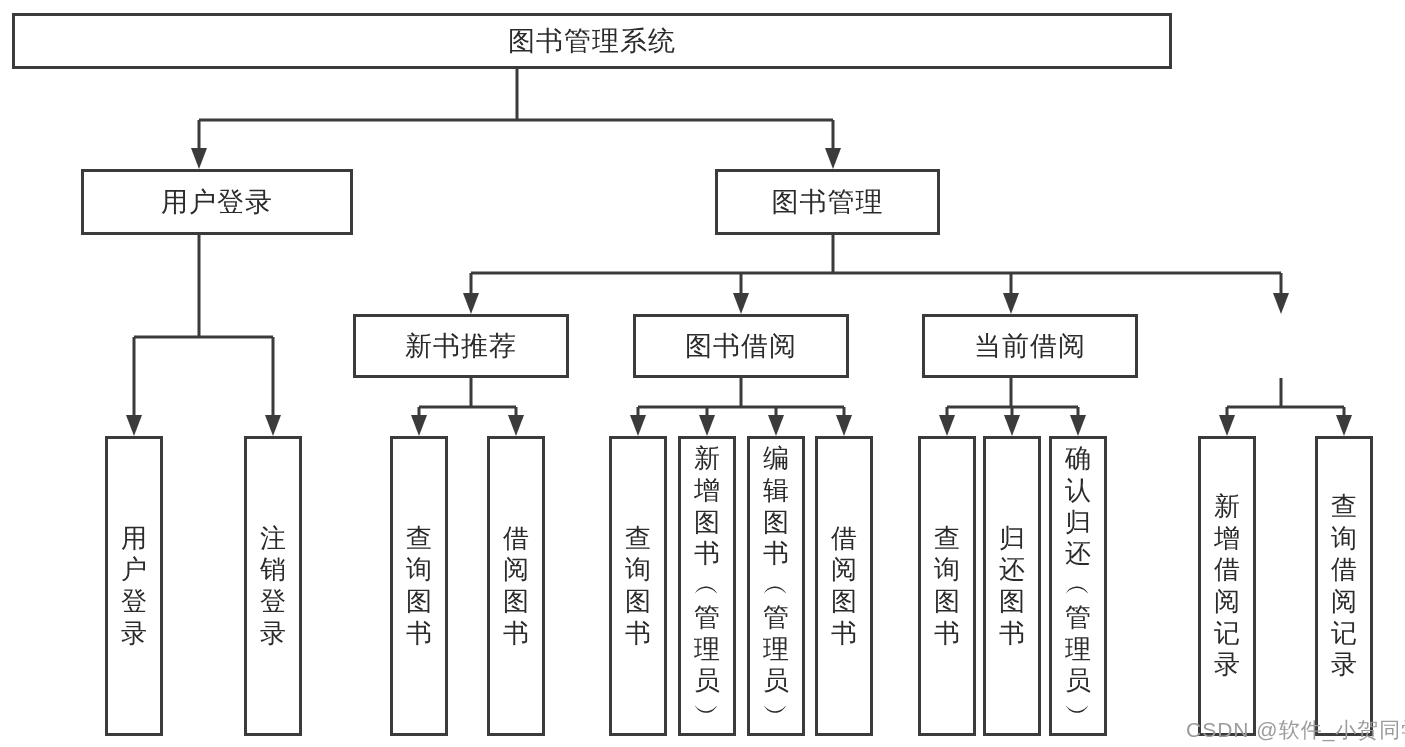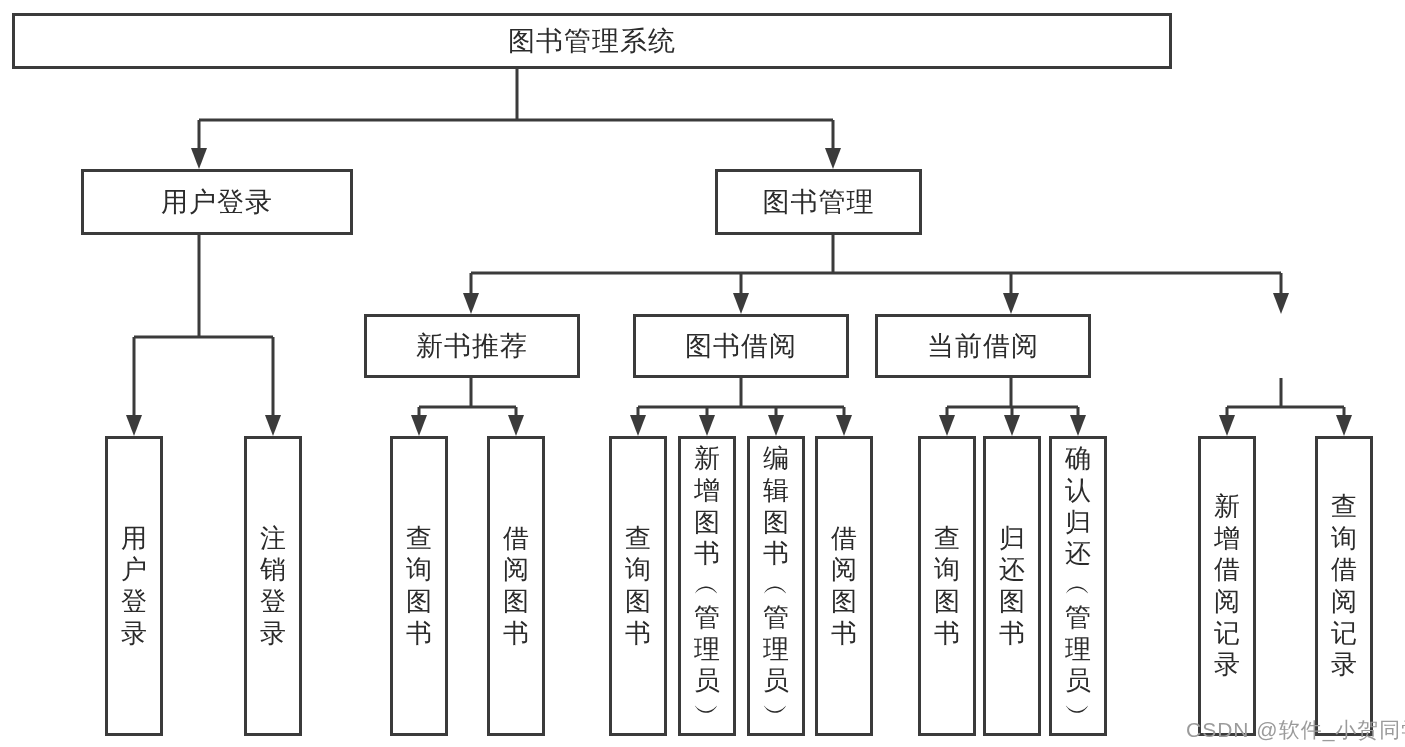--- a/index.html
+++ b/index.html
@@ -34,25 +34,25 @@
   .vbox {
     flex-direction: column;
     font-size: 26px;
     letter-spacing: 0;
     white-space: normal;
   }
   .vchar { display: block; line-height: 1.22; text-align: center; }
   
   .root  { left: 12px;  top: 13px;  width: 1160px; height: 56px; }
   .l2a   { left: 81px;  top: 169px; width: 272px;  height: 66px; }
-  .l2b   { left: 715px; top: 169px; width: 207px;  height: 66px; }
+  .l2b   { left: 715px; top: 169px; width: 225px;  height: 66px; }
   .l3    { top: 314px;  width: 216px; height: 64px; }
-  .l3a   { left: 364px; }
+  .l3a   { left: 353px; }
   .l3b   { left: 633px; }
-  .l3c   { left: 875px; }
+  .l3c   { left: 922px; }
   .l3d   { left: 1173px; }
   .leaf  { top: 436px;  width: 58px; height: 300px; }
   .lfa1  { left: 105px; }
   .lfa2  { left: 244px; }
   .lfb1  { left: 390px; }
   .lfb2  { left: 487px; }
   .lfc1  { left: 609px; }
   .lfc2  { left: 678px; }
   .lfc3  { left: 747px; }
   .lfc4  { left: 815px; }

